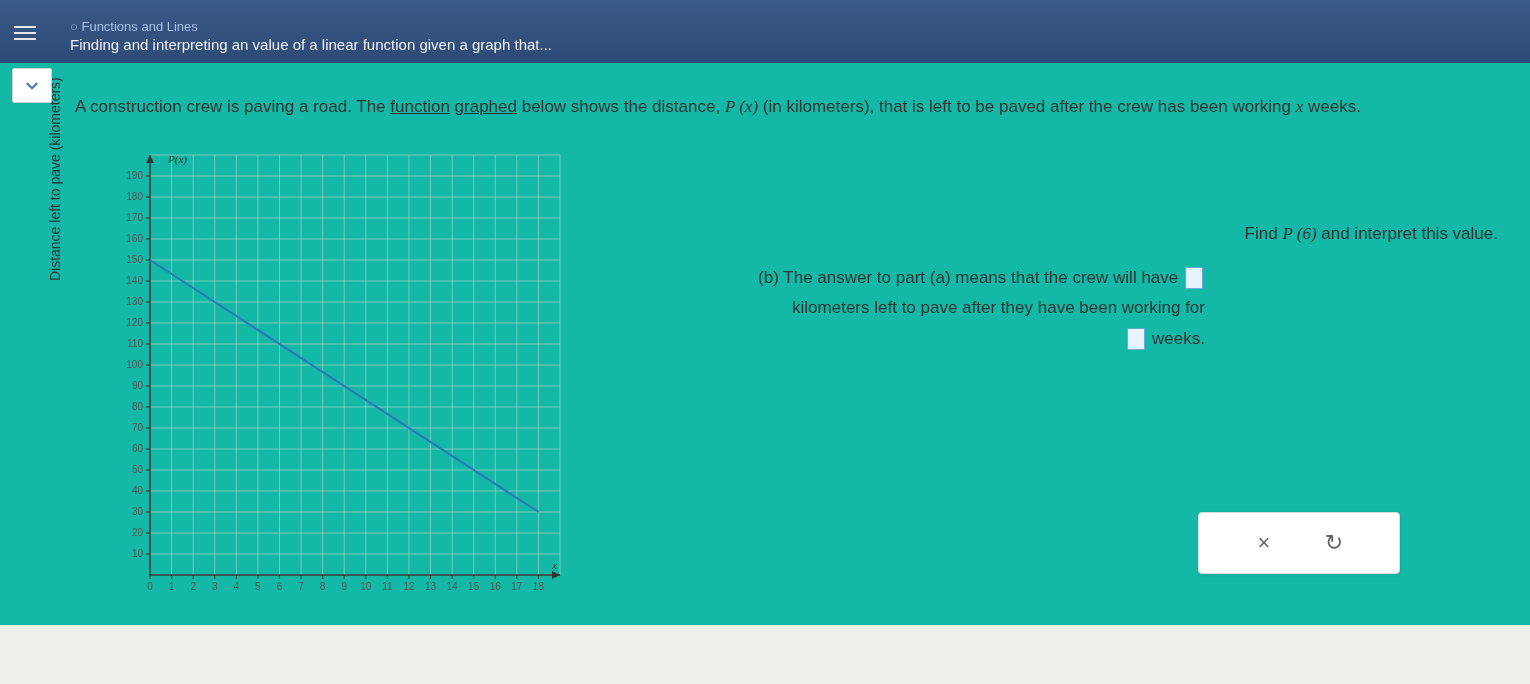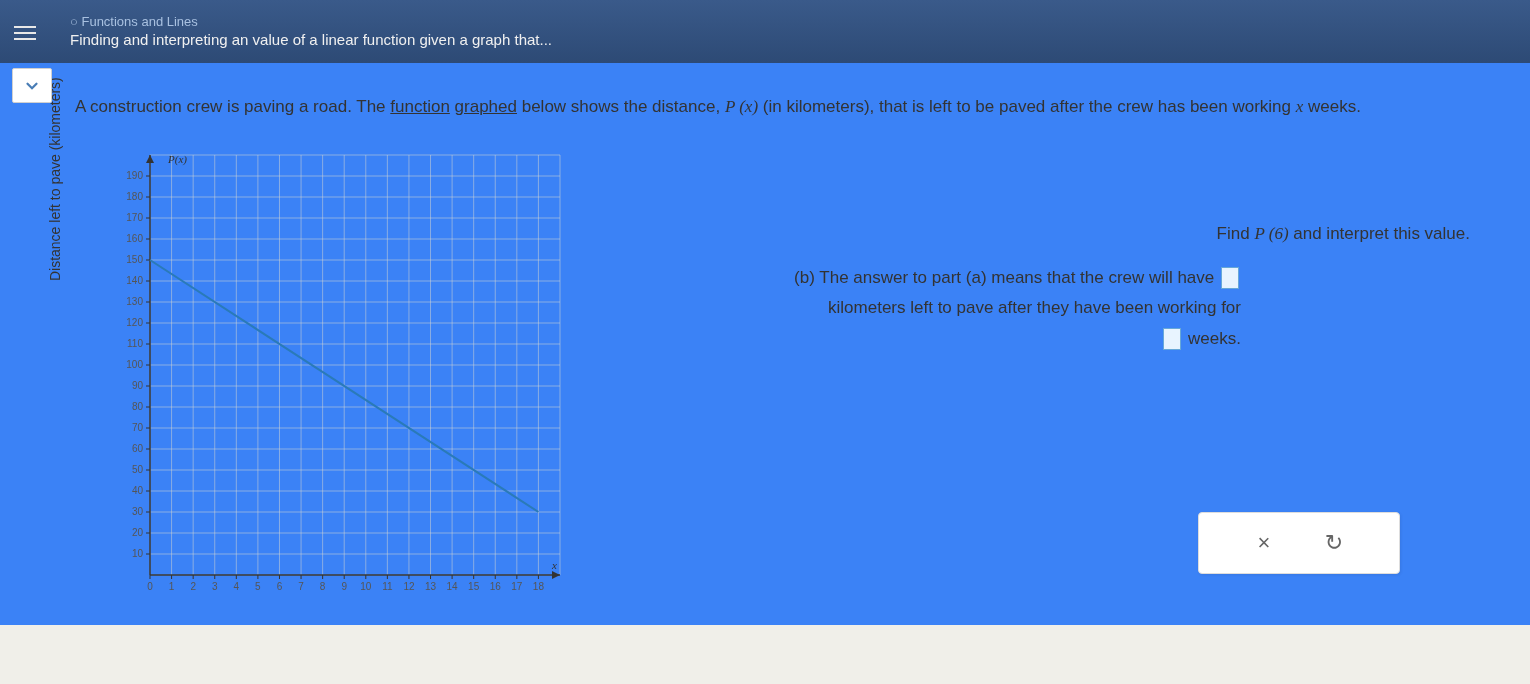--- a/index.html
+++ b/index.html
@@ -8,21 +8,21 @@
     background: #f0efe9;
     width: 1530px;
     height: 684px;
     overflow: hidden;
     position: relative;
   }
   .header {
     background: linear-gradient(to bottom, #3a5a8a, #2d4a75);
     padding: 8px 0 10px 0;
     display: flex;
-    align-items: center;
+    align-items: flex-end;
     color: #fff;
     position: relative;
   }
   .menu-icon {
     width: 50px;
     height: 40px;
     display: flex;
     flex-direction: column;
     justify-content: center;
     align-items: center;
@@ -49,23 +49,23 @@
     border: 1px solid #d0d0d0;
     border-radius: 2px;
     display: flex;
     align-items: center;
     justify-content: center;
     cursor: pointer;
     z-index: 5;
   }
   .back-arrow svg { width: 18px; height: 18px; }
   .content {
-    padding: 30px 60px 20px 75px;
+    padding: 30px 32px 20px 75px;
     color: #333;
-    background: #3b82f6;
+    background: #14b8a6;
   }
   .problem-text {
     font-size: 17px;
     line-height: 1.6;
     margin-bottom: 25px;
   }
   .underlined { text-decoration: underline; color: #333; }
   .main-area {
     display: flex;
     gap: 50px;
@@ -102,21 +102,21 @@
   .q-line { margin-bottom: 8px; }
   .answer-box {
     display: inline-block;
     width: 18px;
     height: 22px;
     border: 1px solid #67a8d8;
     background: #e8f4ff;
     vertical-align: middle;
     margin: 0 2px;
   }
-  .interp { line-height: 1.8; max-width: 580px; margin-top: 10px; margin-left: 36px; }
+  .interp { line-height: 1.8; max-width: 580px; margin-top: 10px; }
   .action-buttons {
     position: absolute;
     right: 130px;
     bottom: 110px;
     display: flex;
     gap: 40px;
     background: #fff;
     border: 1px solid #ddd;
     padding: 15px 50px;
     border-radius: 4px;

